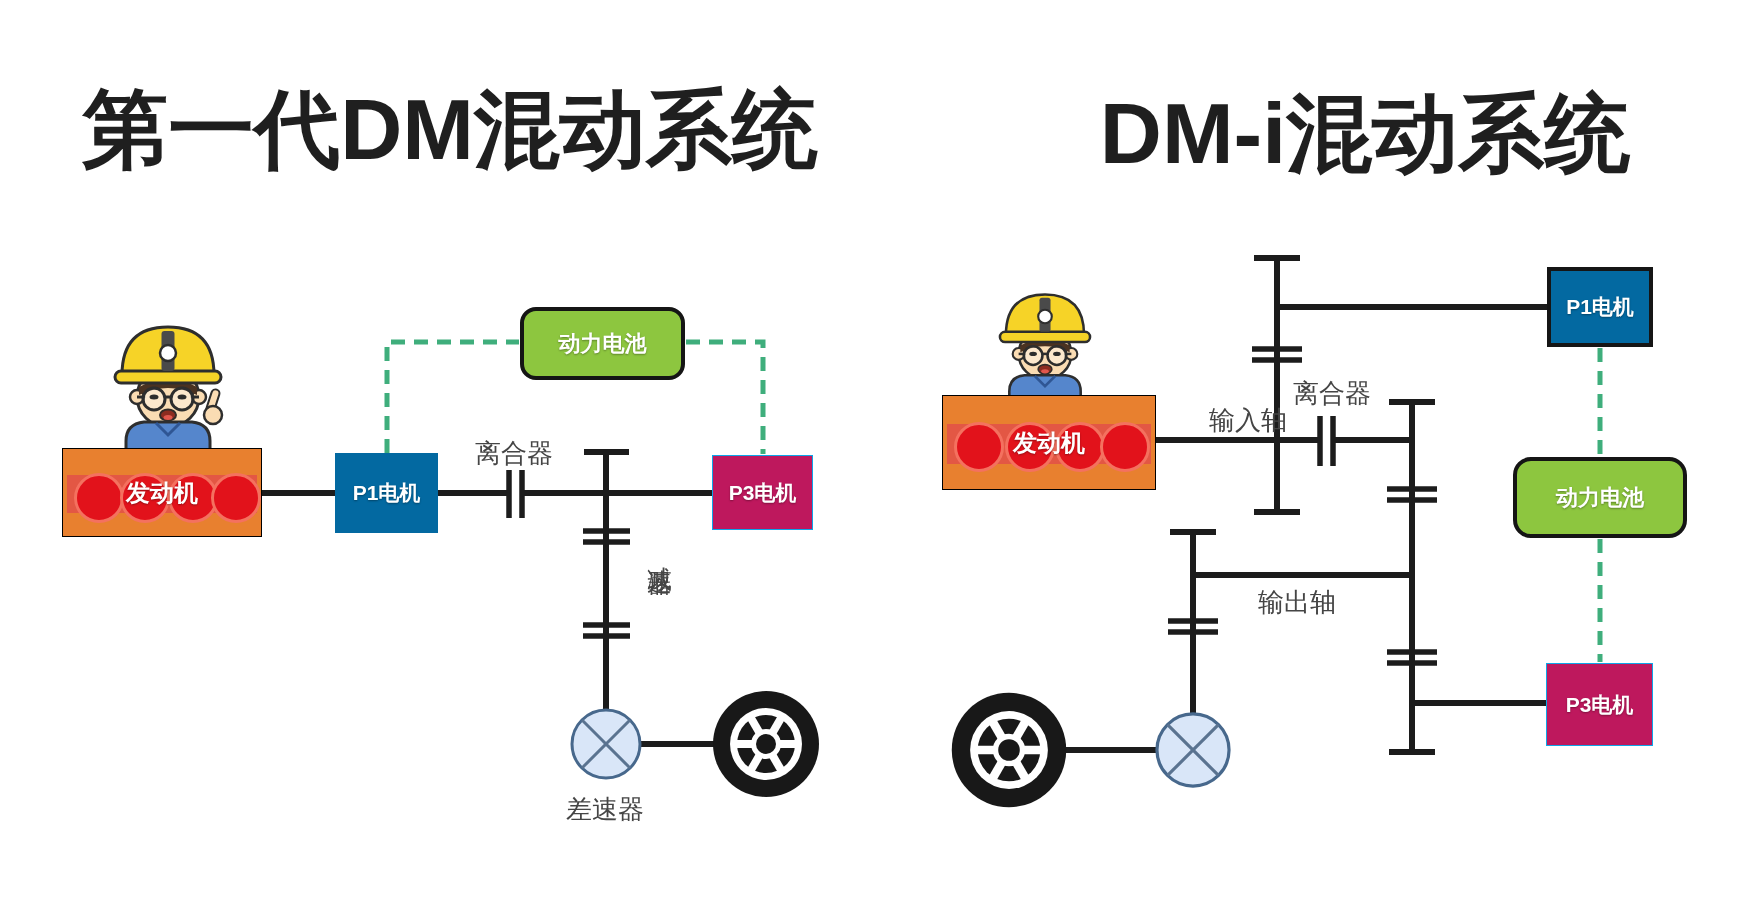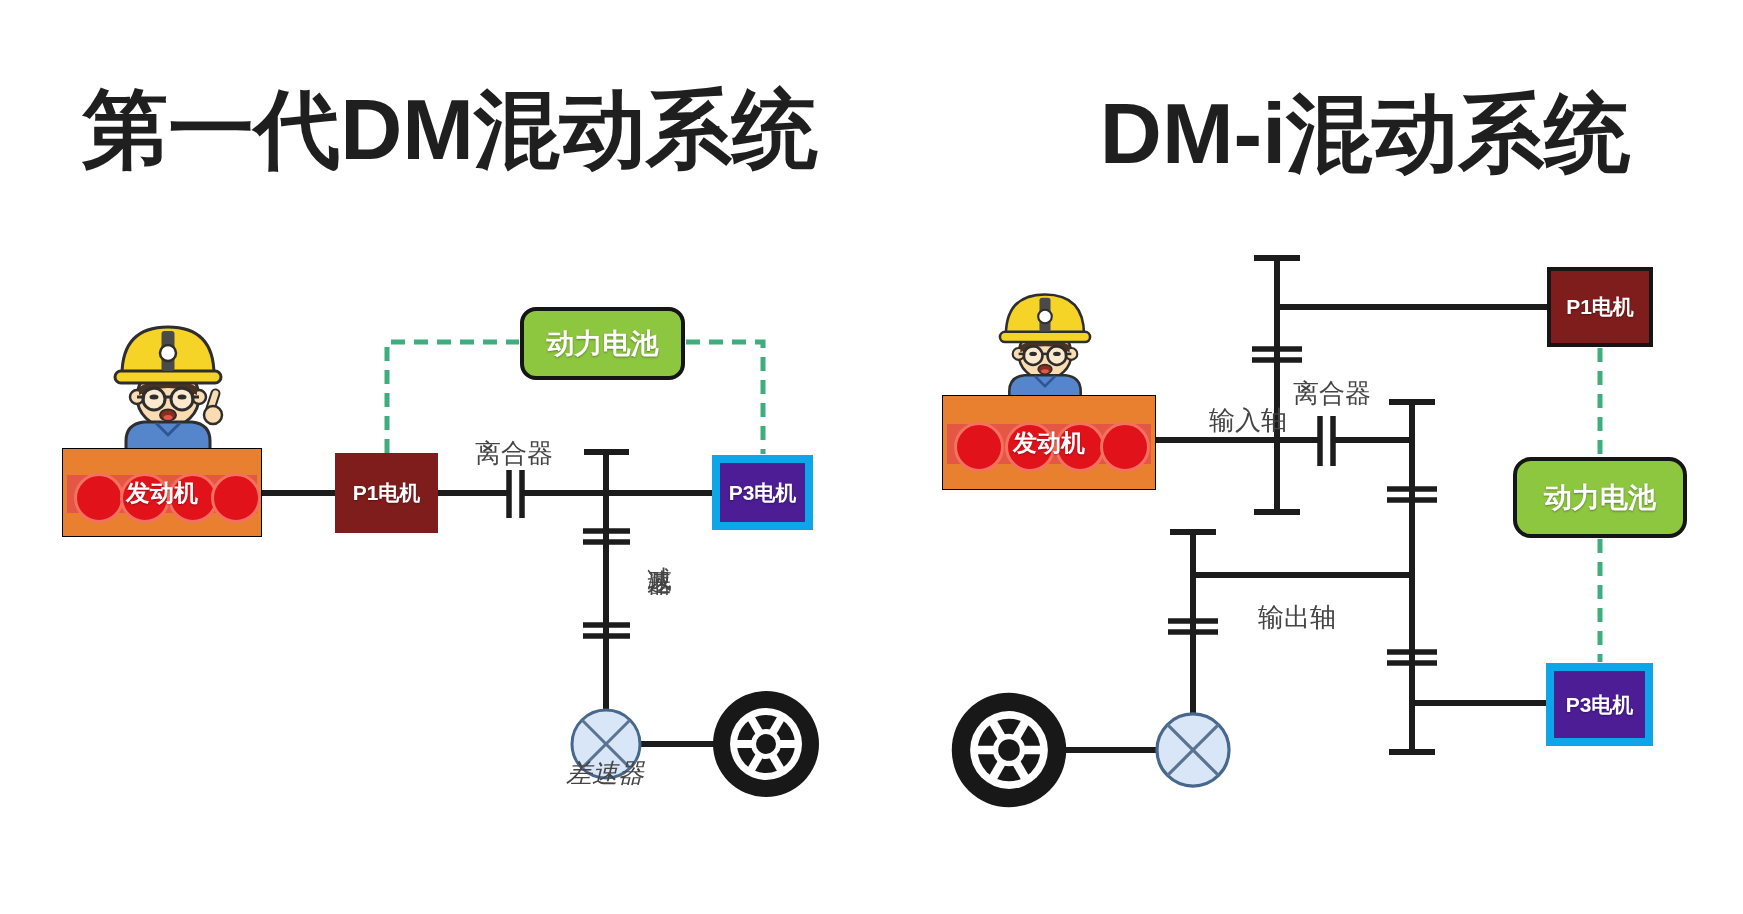--- a/index.html
+++ b/index.html
@@ -13,24 +13,24 @@
     font-size:86px;font-weight:800;color:#1f1f1f;white-space:nowrap;letter-spacing:0px;
   }
   .box{
     position:absolute;box-sizing:border-box;display:flex;align-items:center;justify-content:center;
     color:#fff;font-weight:bold;text-shadow:0 1px 2px rgba(0,0,0,.35);
   }
   .engine{background:#E8802F;border:1px solid #000000;}
   .engine .band{position:absolute;left:4px;right:4px;background:#E25048;opacity:.85;}
   .engine .cyl{position:absolute;width:44px;height:44px;border-radius:50%;background:#E2121B;border:3px solid #F4715F;}
   .engine .lbl{position:relative;z-index:2;font-size:24px;}
-  .p1{background:#7f1d1d;font-size:21px;}
+  .p1{background:#0369a1;font-size:21px;}
   .p1.bordered{border:4px solid #151515;}
-  .p3{background:#4c1d95;border:8px solid #0ea5e9;font-size:21px;}
-  .battery{background:#8DC63F;border:4px solid #151515;border-radius:16px;font-size:28px;}
+  .p3{background:#be185d;border:1px solid #0ea5e9;font-size:21px;}
+  .battery{background:#8DC63F;border:4px solid #151515;border-radius:16px;font-size:22px;}
   .lineLabel{
     position:absolute;transform:translateX(-50%);
     font-size:26px;color:#454545;font-weight:500;white-space:nowrap;
   }
   .vertLabel{
     position:absolute;font-size:25px;color:#454545;font-weight:500;
     writing-mode:vertical-rl;text-orientation:upright;letter-spacing:3px;
   }
 </style>
 </head>
@@ -182,21 +182,21 @@
   <div class="box p3" style="left:712px;top:455px;width:101px;height:75px;">
     <span>P3电机</span>
   </div>
 
   <div class="box battery" style="left:520px;top:307px;width:165px;height:73px;">
     <span>动力电池</span>
   </div>
 
   <div class="lineLabel" style="left:514px;top:436px;">离合器</div>
   <div class="vertLabel" style="left:644px;top:546px;">减速器</div>
-  <div class="lineLabel" style="left:605px;top:756px;font-style:italic;">差速器</div>
+  <div class="lineLabel" style="left:605px;top:792px;">差速器</div>
 
   <div class="box engine" style="left:942px;top:395px;width:214px;height:95px;">
     <div class="band" style="top:28px;height:40px;"></div>
     <div class="cyl" style="left:11px;top:26px;"></div>
     <div class="cyl" style="left:62px;top:26px;"></div>
     <div class="cyl" style="left:112px;top:26px;"></div>
     <div class="cyl" style="left:157px;top:26px;"></div>
     <span class="lbl">发动机</span>
   </div>
 
@@ -207,15 +207,15 @@
   <div class="box battery" style="left:1513px;top:457px;width:174px;height:81px;border-radius:18px;">
     <span>动力电池</span>
   </div>
 
   <div class="box p3" style="left:1546px;top:663px;width:107px;height:83px;">
     <span>P3电机</span>
   </div>
 
   <div class="lineLabel" style="left:1248px;top:403px;">输入轴</div>
   <div class="lineLabel" style="left:1332px;top:376px;">离合器</div>
-  <div class="lineLabel" style="left:1297px;top:600px;">输出轴</div>
+  <div class="lineLabel" style="left:1297px;top:585px;">输出轴</div>
 
 </div>
 
 </body></html>

